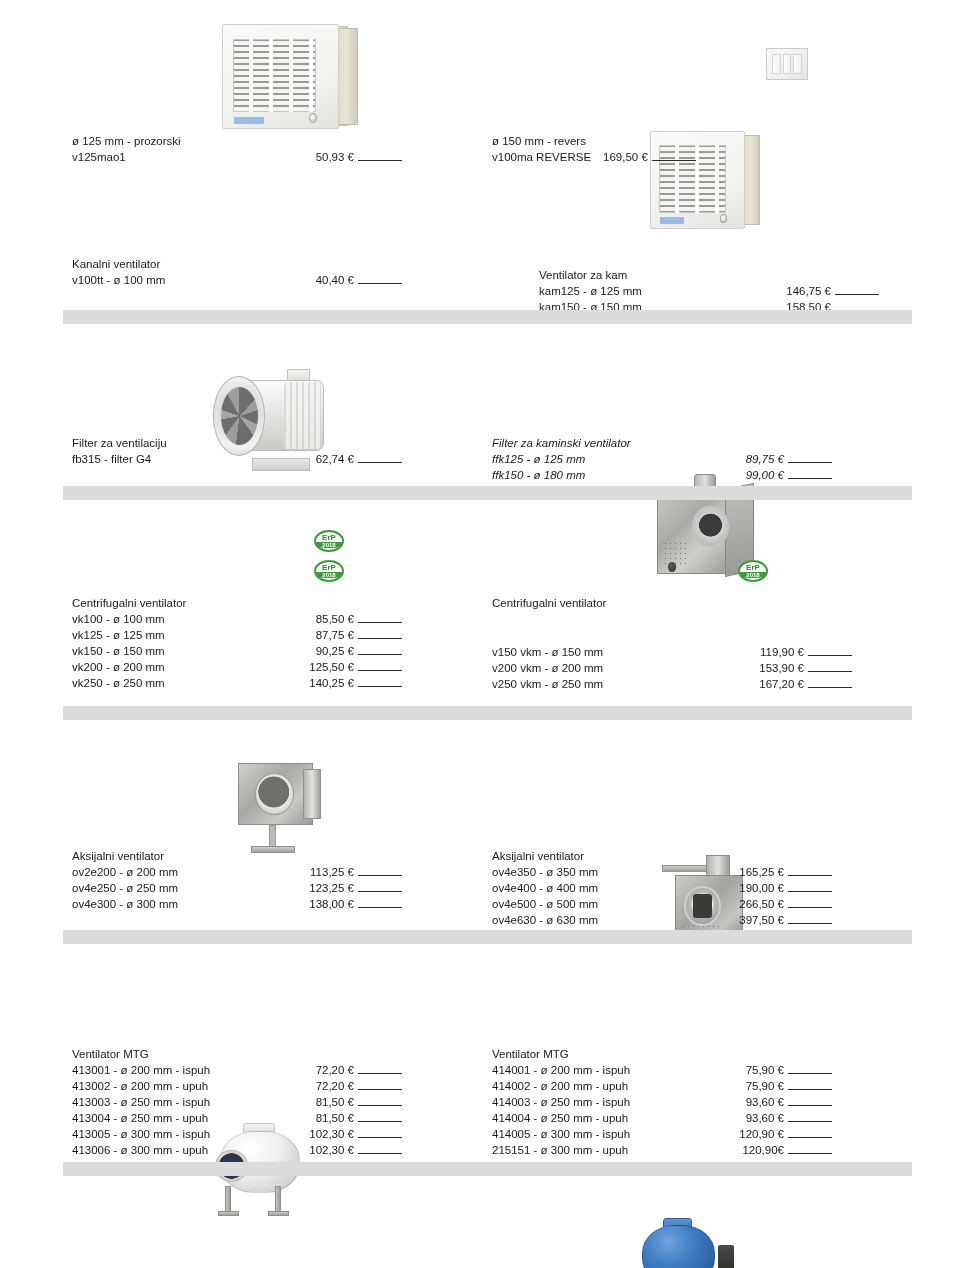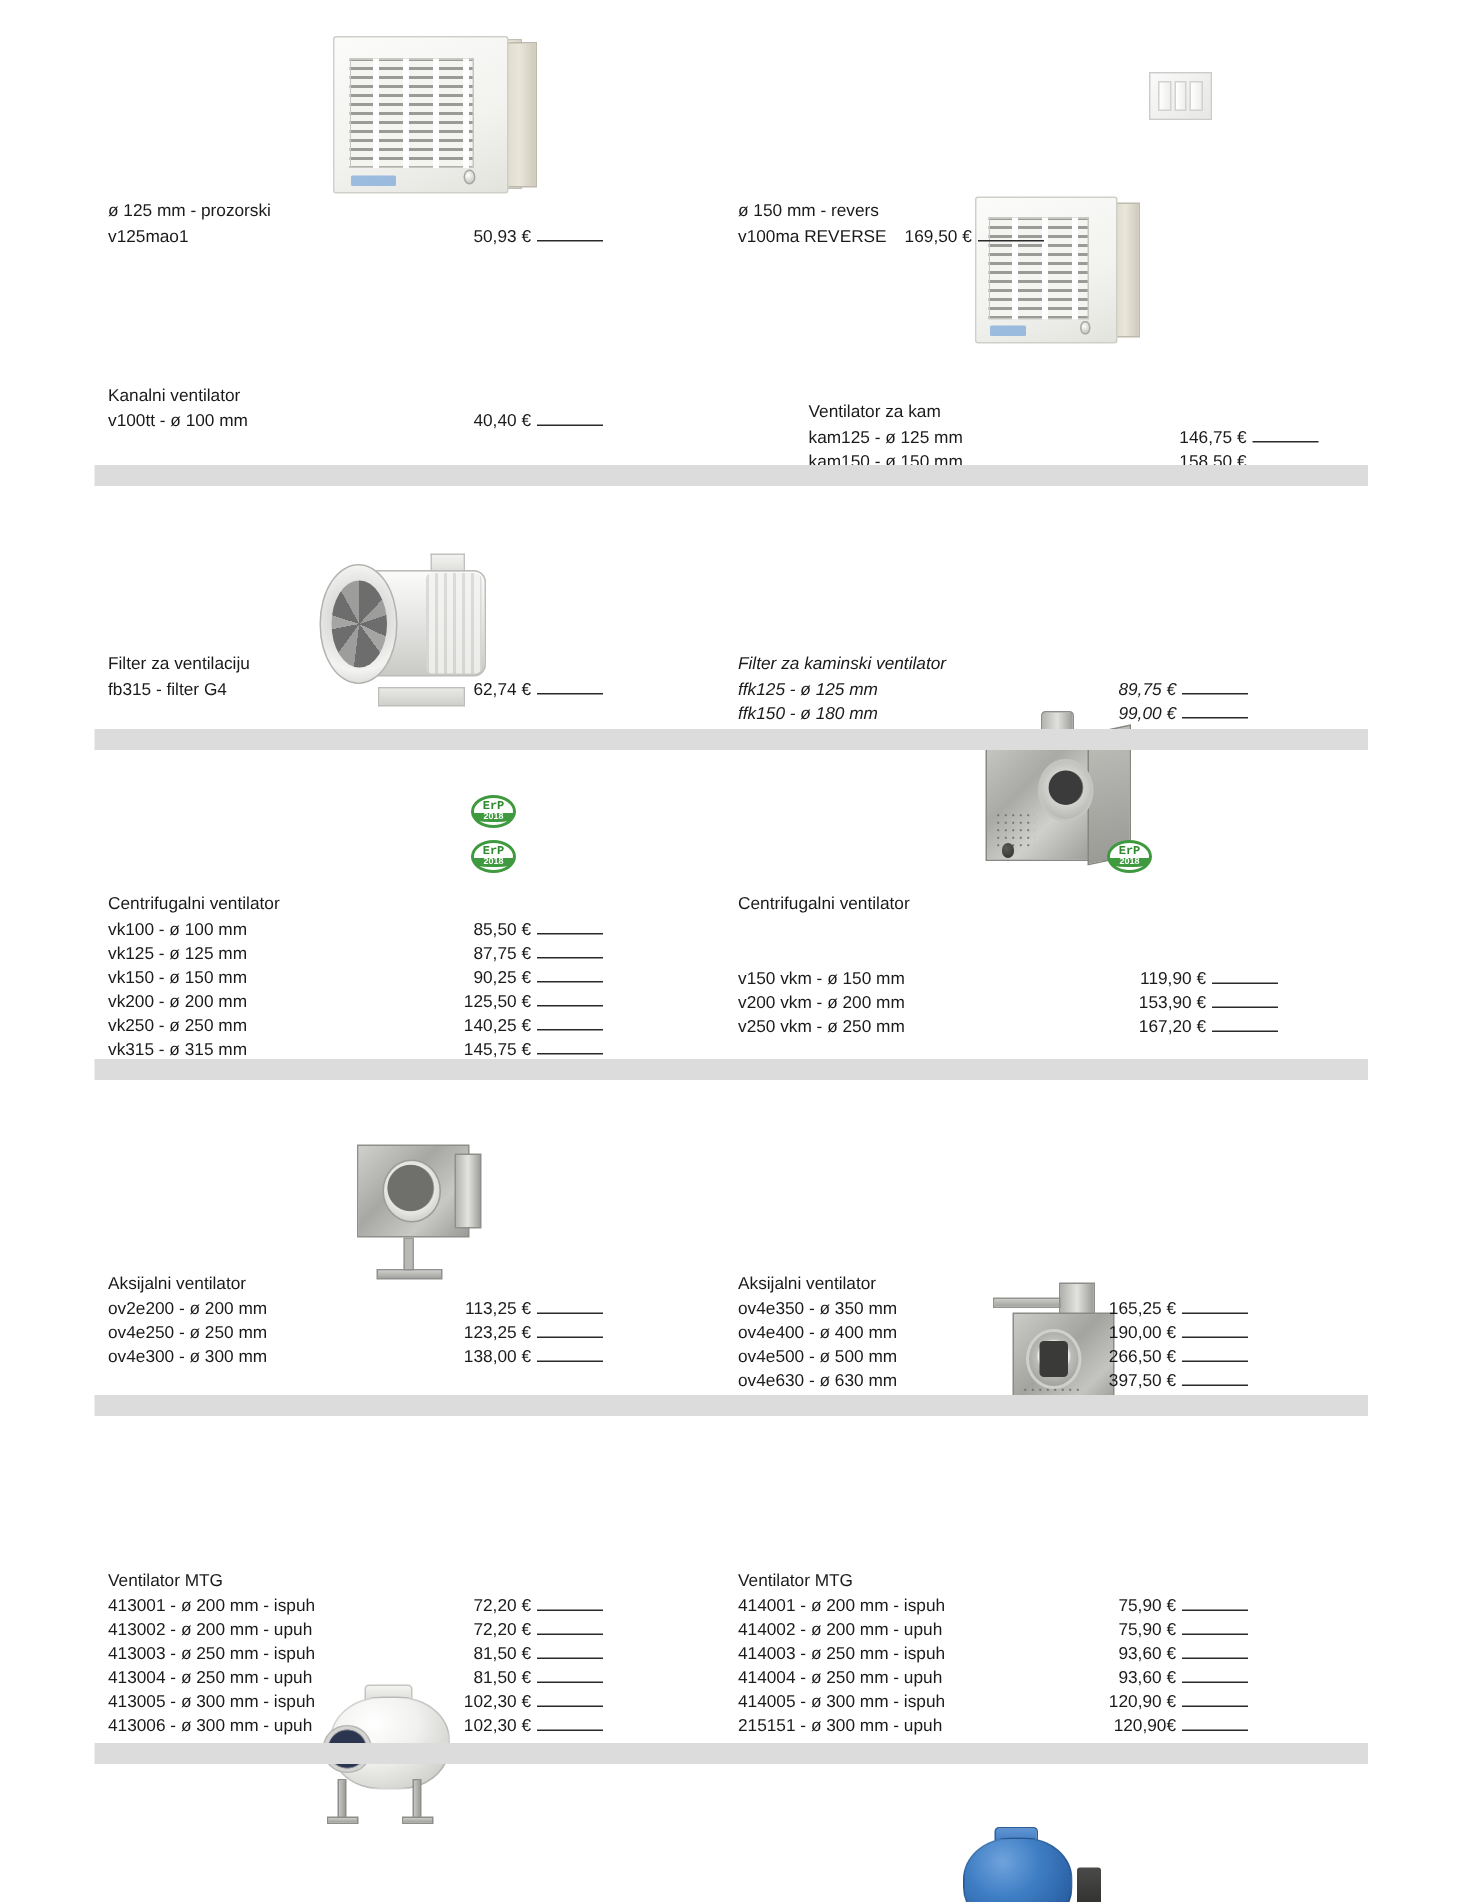--- a/index.html
+++ b/index.html
@@ -384,21 +384,21 @@
     position: absolute;
     width: 30px; height: 22px;
     border-radius: 50%;
     background: #ffffff;
     border: 2px solid #3f9a3f;
     box-sizing: border-box;
     display: flex; flex-direction: column;
     align-items: center; justify-content: center;
     line-height: 1;
   }
-  .erp .t1 { font-size: 8px; font-weight: bold; color: #2f8a2f; font-family: Liberation Mono, monospace; }
+  .erp .t1 { font-size: 8px; font-weight: bold; color: #2f8a2f; }
   .erp .t2 {
     font-size: 6px; font-weight: bold; color: #ffffff;
     background: #3f9a3f;
     width: 100%; text-align: center;
     border-radius: 0 0 40% 40%;
   }
 </style>
 </head>
 <body>
 
@@ -604,26 +604,20 @@
         <span class="spacer"></span>
         <span class="price">125,50 €</span>
         <span class="blank" style="width:44px;"></span>
       </div>
       <div class="row">
         <span class="name">vk250 - ø 250 mm</span>
         <span class="spacer"></span>
         <span class="price">140,25 €</span>
         <span class="blank" style="width:44px;"></span>
       </div>
-      <div class="row">
-        <span class="name">vk315 - ø 315 mm</span>
-        <span class="spacer"></span>
-        <span class="price">145,75 €</span>
-        <span class="blank" style="width:44px;"></span>
-      </div>
     </div>
   </div>
 
   <div class="block" style="left:492px; top:595px; width:360px;">
     <div class="cat-title">Centrifugalni ventilator</div>
     <div class="rows" style="margin-top:33px;">
       <div class="row">
         <span class="name">v150 vkm - ø 150 mm</span>
         <span class="spacer"></span>
         <span class="price">119,90 €</span>

